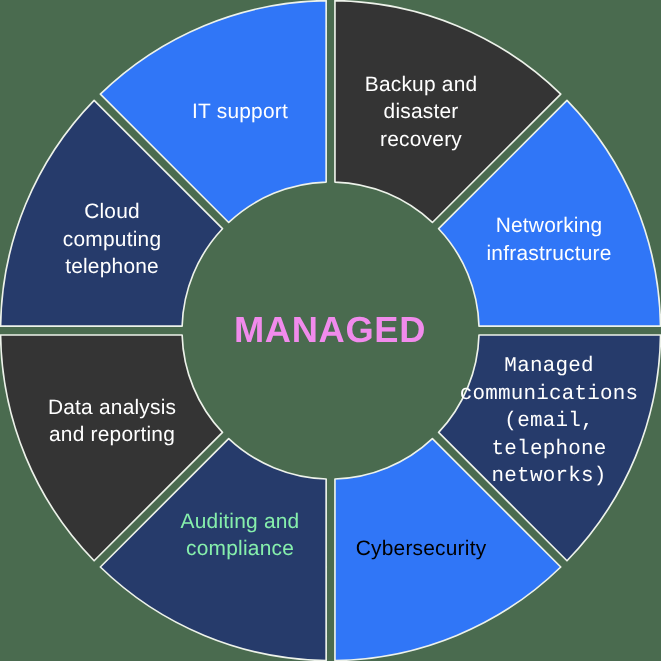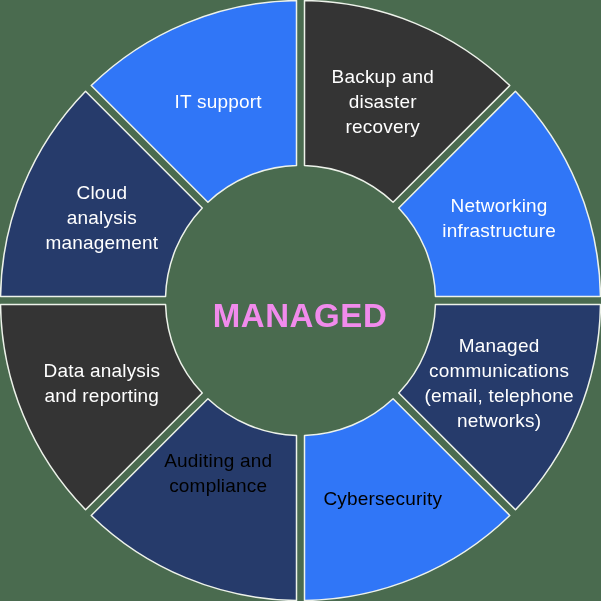--- a/index.html
+++ b/index.html
@@ -38,21 +38,21 @@
   .lw-1 { width: 120px; }  
   .lw-2 { width: 120px; }  
   .lw-3 { width: 125px; }  
   .lw-4 { width: 136px; text-align: center; }  
   .lw-5 { width: 132px; }  
   .lw-6 { width: 140px; }  
   .lw-7 { width: 186px; }  
   .center-title {
     position: absolute;
     left: 300px;
-    top: 316px;
+    top: 300px;
     transform: translate(-50%, -50%);
     text-align: center;
     font-size: 33px;
     font-weight: 700;
     line-height: 1.32;
     letter-spacing: 0.6px;
     white-space: nowrap;
   }
 </style>
 </head>
@@ -66,22 +66,22 @@
       <path d="M 85.56 91.22 A 300 300 0 0 0 0.53 296.50 L 165.56 296.50 A 135 135 0 0 1 202.25 207.91 Z" fill="#263B6B" stroke="#EDF2EA" stroke-width="1.5" stroke-linejoin="round"></path>
       <path d="M 0.53 304.50 A 300 300 0 0 0 85.56 509.78 L 202.25 393.09 A 135 135 0 0 1 165.56 304.50 Z" fill="#343434" stroke="#EDF2EA" stroke-width="1.5" stroke-linejoin="round"></path>
       <path d="M 91.22 515.44 A 300 300 0 0 0 296.50 600.47 L 296.50 435.44 A 135 135 0 0 1 207.91 398.75 Z" fill="#263B6B" stroke="#EDF2EA" stroke-width="1.5" stroke-linejoin="round"></path>
       <path d="M 304.50 600.47 A 300 300 0 0 0 509.78 515.44 L 393.09 398.75 A 135 135 0 0 1 304.50 435.44 Z" fill="#3076F7" stroke="#EDF2EA" stroke-width="1.5" stroke-linejoin="round"></path>
       <path d="M 515.44 509.78 A 300 300 0 0 0 600.47 304.50 L 435.44 304.50 A 135 135 0 0 1 398.75 393.09 Z" fill="#263B6B" stroke="#EDF2EA" stroke-width="1.5" stroke-linejoin="round"></path>
     </svg>
   <div id="labels">
       <div class="seg-label lw-0" style="left: 499.134px; top: 218.223px; color: rgb(255, 255, 255);">Networking infrastructure</div>
       <div class="seg-label lw-1" style="left: 382.777px; top: 101.866px; color: #ffffff;">Backup and disaster recovery</div>
       <div class="seg-label lw-2" style="left: 218.223px; top: 101.866px; color: rgb(255, 255, 255); text-align: center;">IT support</div>
-      <div class="seg-label lw-3" style="left: 101.866px; top: 218.223px; color: rgb(255, 255, 255);">Cloud analysis management</div>
+      <div class="seg-label lw-3" style="left: 101.866px; top: 218.223px; color: rgb(255, 255, 255);">Cloud computing telephone</div>
       <div class="seg-label lw-4" style="left: 101.866px; top: 382.777px; color: rgb(255, 255, 255);">Data analysis and reporting</div>
-      <div class="seg-label lw-5" style="left: 218.223px; top: 473px; color: #000000; text-align: center;">Auditing and compliance</div>
+      <div class="seg-label lw-5" style="left: 218.223px; top: 487px; color: #86efac; text-align: center;">Auditing and compliance</div>
       <div class="seg-label lw-6" style="left: 382.777px; top: 499.134px; color: #000000;">Cybersecurity</div>
-      <div class="seg-label lw-7" style="left: 499.134px; top: 382.777px; color: rgb(255, 255, 255);">Managed communications (email, telephone networks)</div>
+      <div class="seg-label lw-7" style="left: 499.134px; top: 382.777px; color: rgb(255, 255, 255); font-family: Liberation Mono, monospace;">Managed communications (email, telephone networks)</div>
     </div>
   <div class="center-title" style="color: rgb(241, 139, 236);">
     <div>MANAGED</div>
   </div>
 </div>
 
 </body></html>

